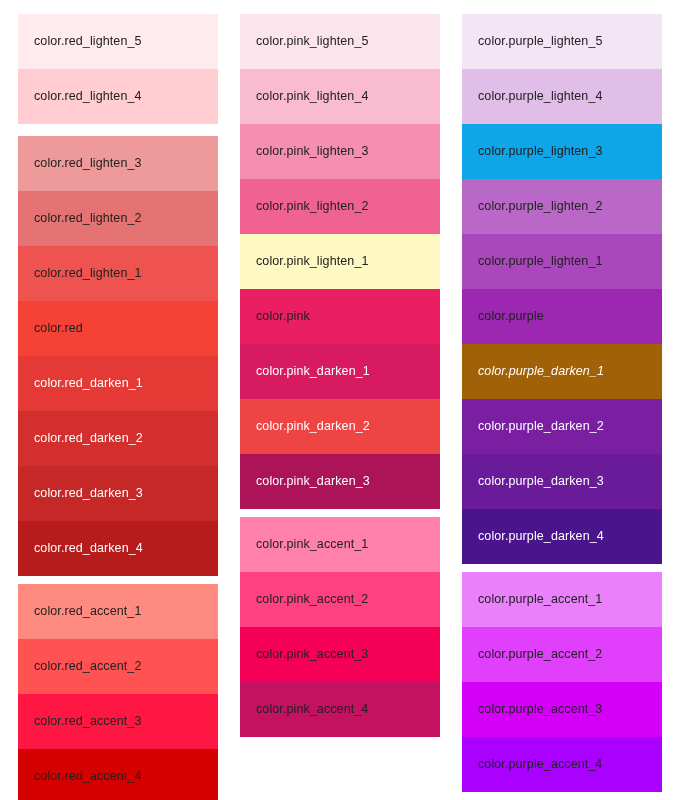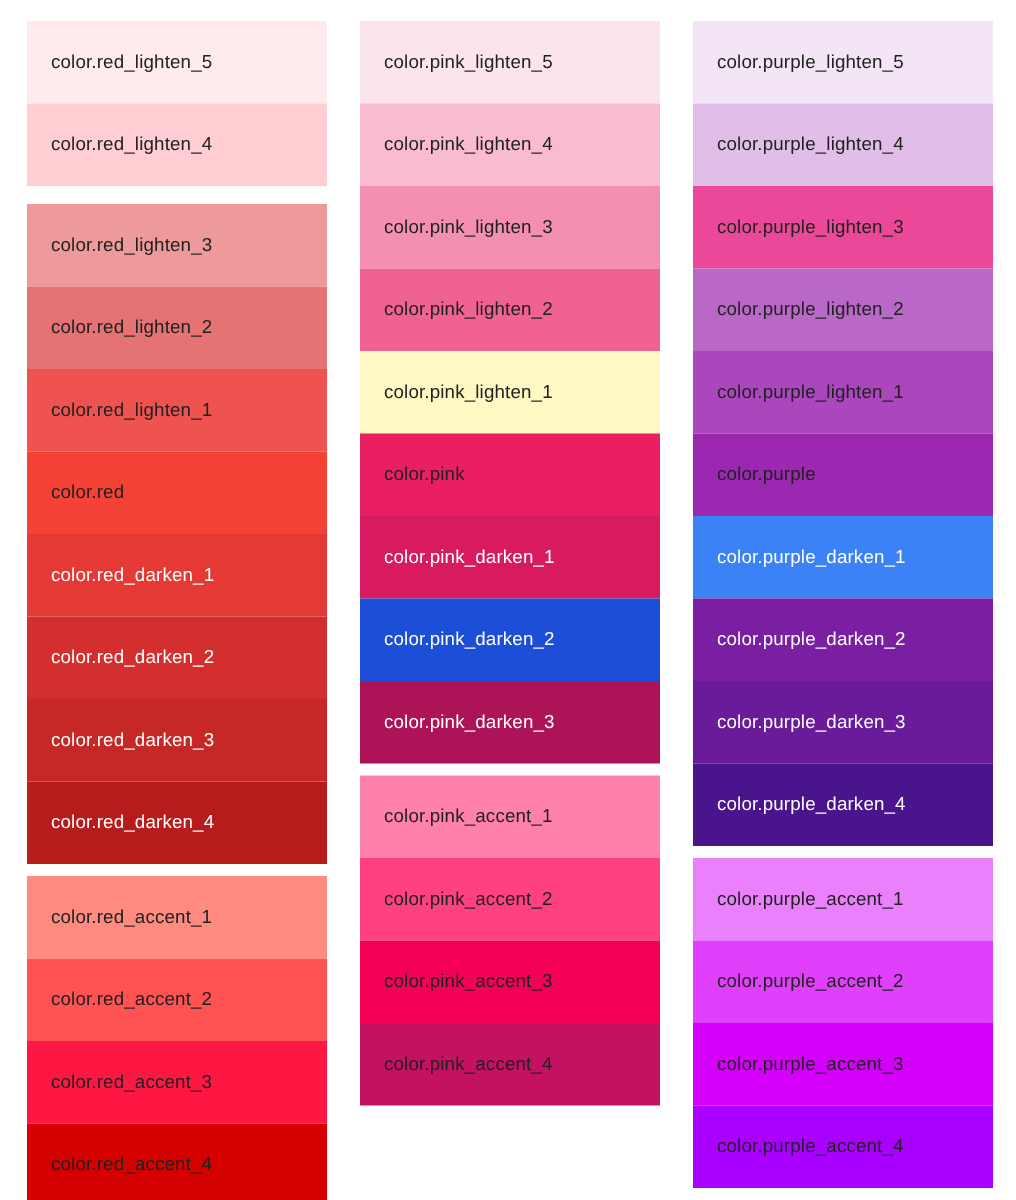--- a/index.html
+++ b/index.html
@@ -123,21 +123,21 @@
         </div>
         <div class="swatch text-dark" style="background-color: #fef9c3;">
           <span class="swatch-label">color.pink_lighten_1</span>
         </div>
         <div class="swatch text-dark" style="background-color: rgb(233, 30, 99);">
           <span class="swatch-label">color.pink</span>
         </div>
         <div class="swatch text-light" style="background-color: rgb(216, 27, 96);">
           <span class="swatch-label">color.pink_darken_1</span>
         </div>
-        <div class="swatch text-light" style="background-color: #1d4ed8;">
+        <div class="swatch text-light" style="background-color: #ef4444;">
           <span class="swatch-label">color.pink_darken_2</span>
         </div>
         <div class="swatch text-light" style="background-color: rgb(173, 20, 87);">
           <span class="swatch-label">color.pink_darken_3</span>
         </div>
       </div>
     <div class="swatch-group group-accent">
         <div class="swatch text-dark" style="background-color: rgb(255, 128, 171);">
           <span class="swatch-label">color.pink_accent_1</span>
         </div>
@@ -153,33 +153,33 @@
       </div>
   </div>
   <div class="palette-column col-purple">
     <div class="swatch-group group-shades">
         <div class="swatch text-dark" style="background-color: rgb(243, 229, 245);">
           <span class="swatch-label">color.purple_lighten_5</span>
         </div>
         <div class="swatch text-dark" style="background-color: rgb(225, 190, 231);">
           <span class="swatch-label">color.purple_lighten_4</span>
         </div>
-        <div class="swatch text-dark" style="background-color: #ec4899;">
+        <div class="swatch text-dark" style="background-color: #0ea5e9;">
           <span class="swatch-label">color.purple_lighten_3</span>
         </div>
         <div class="swatch text-dark" style="background-color: rgb(186, 104, 200);">
           <span class="swatch-label">color.purple_lighten_2</span>
         </div>
         <div class="swatch text-dark" style="background-color: rgb(171, 71, 188);">
           <span class="swatch-label">color.purple_lighten_1</span>
         </div>
         <div class="swatch text-dark" style="background-color: rgb(156, 39, 176);">
           <span class="swatch-label">color.purple</span>
         </div>
-        <div class="swatch text-light" style="background-color: #3b82f6;">
+        <div class="swatch text-light" style="background-color: #a16207; font-style: italic;">
           <span class="swatch-label">color.purple_darken_1</span>
         </div>
         <div class="swatch text-light" style="background-color: rgb(123, 31, 162);">
           <span class="swatch-label">color.purple_darken_2</span>
         </div>
         <div class="swatch text-light" style="background-color: rgb(106, 27, 154);">
           <span class="swatch-label">color.purple_darken_3</span>
         </div>
         <div class="swatch text-light" style="background-color: rgb(74, 20, 140);">
           <span class="swatch-label">color.purple_darken_4</span>

